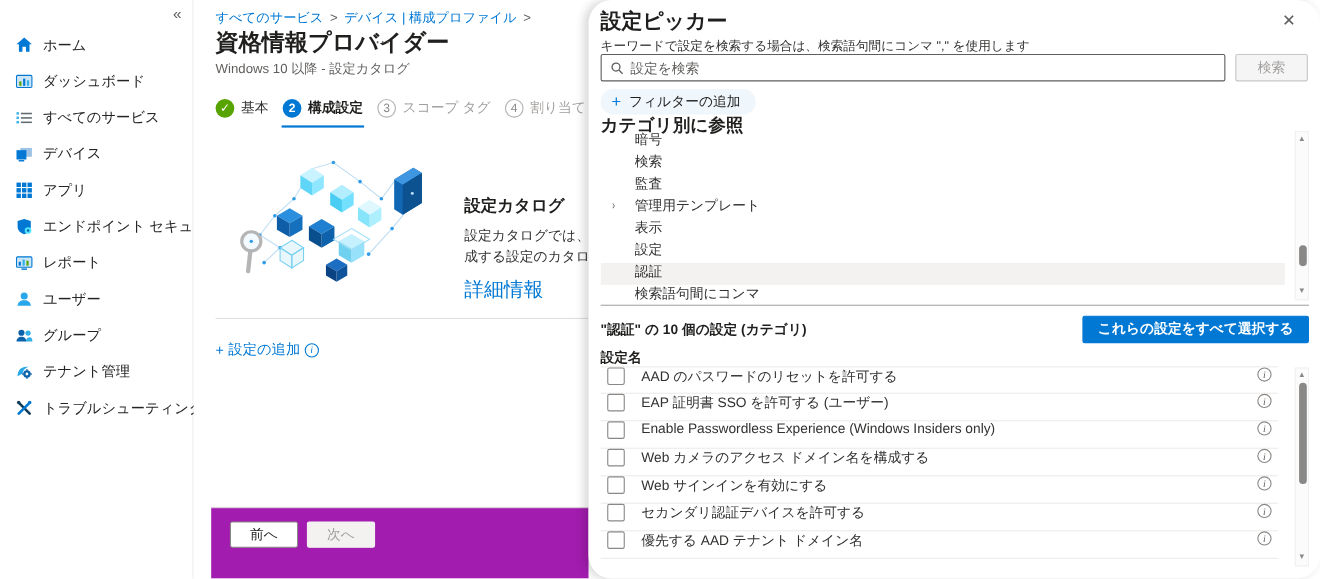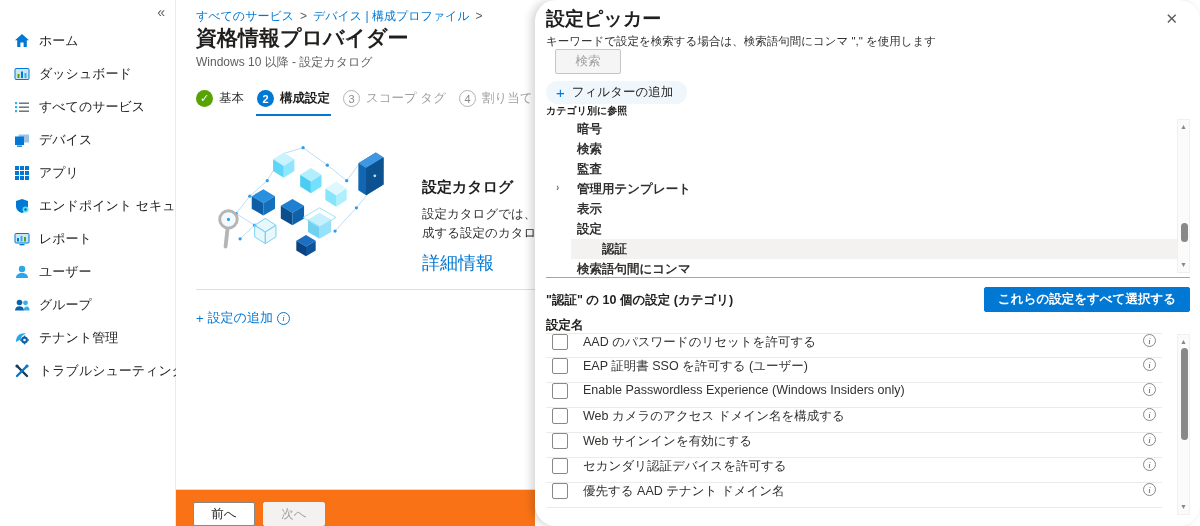--- a/index.html
+++ b/index.html
@@ -43,21 +43,21 @@
   .hero-text h3 { font-size:15px; font-weight:bold; color:#201f1e; margin-bottom:8px; }
   .hero-desc { font-size:12.5px; color:#323130; line-height:1.55; white-space:nowrap; }
   .hero-link { display:inline-block; margin-top:7px; font-size:18px; color:#0078d4; text-decoration:none; cursor:pointer; }
 
   .main-divider { position:absolute; left:20px; top:289px; width:690px; border-top:1px solid #e1dfdd; }
   .add-setting { position:absolute; left:20px; top:309px; font-size:13px; color:#0078d4; cursor:pointer; display:flex; align-items:center; gap:4px;}
   .info-circ { display:inline-flex; width:13px; height:13px; border:1px solid #8a8886; border-radius:50%;
     color:#605e5c; font-size:9px; align-items:center; justify-content:center; font-family:"Liberation Serif",serif; font-style:italic;}
   .add-setting .info-circ { border-color:#0078d4; color:#0078d4; }
 
-  .main-footer { position:absolute; left:0; bottom:0; width:359px; height:37px; background:#f97316; border-top:1px solid #e1dfdd; }
+  .main-footer { position:absolute; left:16px; bottom:0; width:359px; height:65px; background:#a21caf; border-top:1px solid #e1dfdd; }
   .btn-prev { position:absolute; left:17px; top:12px; width:62px; height:24px; background:#fff; border:1px solid #8a8886;
     border-radius:2px; font-size:12.5px; color:#201f1e; cursor:pointer; font-family:inherit; }
   .btn-next { position:absolute; left:87px; top:12px; width:62px; height:24px; background:#f3f2f1; border:1px solid #f3f2f1;
     border-radius:2px; font-size:12.5px; color:#a19f9d; font-family:inherit; }
 
   
   .panel { position:absolute; left:535px; top:0; width:665px; height:526px; background:#fff;
     box-shadow:-4px 0 9px rgba(0,0,0,.16);border-radius:21px; }
   .p-title { position:absolute; left:11px; top:6px; font-size:19px; font-weight:bold; color:#201f1e; }
   .p-close { position:absolute; right:22px; top:10px; font-size:15px; color:#605e5c; cursor:pointer; }
@@ -65,26 +65,26 @@
   .search-row { position:absolute; left:11px; top:49px; display:flex; }
   .search-box { width:568px; height:25px; border:1px solid #605e5c; border-radius:2px; display:flex; align-items:center; background:#fff; }
   .search-box svg { margin:0 6px 0 8px; flex:none; }
   .search-box input { border:none; outline:none; flex:1; font-size:12.5px; color:#323130; font-family:inherit; background:transparent; }
   .search-box input::placeholder { color:#605e5c; }
   .btn-search { width:66px; height:25px; margin-left:9px; background:#f5f5f5; border:1px solid #c8c6c4;
     border-radius:2px; font-size:12.5px; color:#a19f9d; font-family:inherit; }
   .pill { position:absolute; left:11px; top:81px; height:23px; padding:0 14px 0 10px; background:#eff6fc; border-radius:12px;
     display:inline-flex; align-items:center; gap:7px; font-size:12.5px; color:#201f1e; cursor:pointer; }
   .pill .plus { color:#0078d4; font-size:15px; line-height:1; }
-  .browse-label { position:absolute; left:11px; top:104px; font-size:10px; font-weight:bold; color:#201f1e; }
+  .browse-label { position:absolute; left:11px; top:104px; font-size:16px; font-weight:bold; color:#201f1e; }
 
   .cat-list { position:absolute; left:11px; top:119px; width:644px; height:156px; overflow:hidden; }
-  .cat-row { height:20px; display:flex; align-items:center; padding-left:31px; font-size:12.5px; color:#323130;
-    cursor:pointer; position:relative; width:calc(100% - 22px);font-weight:bold; }
-  .cat-row.selected { background:#f3f2f1;margin-left:25px; }
+  .cat-row { height:20px; display:flex; padding-left:31px; font-size:12.5px; color:#323130;
+    cursor:pointer; position:relative; width:calc(100% - 22px); }
+  .cat-row.selected { background:#f3f2f1; }
   .cat-chev { position:absolute; left:10px; top:2px; font-size:11px; color:#605e5c; transform:scaleX(.8); }
   .vscroll { position:absolute; right:0; width:13px; background:#fbfbfb; border:1px solid #f0f0f0; }
   .cat-list .vscroll { top:0; height:154px; }
   .sc-arrow { position:absolute; left:0; right:0; text-align:center; font-size:7px; color:#8a8886; line-height:10px; cursor:pointer; }
   .sc-up { top:2px; } .sc-down { bottom:2px; }
   .sc-thumb { position:absolute; left:3px; width:7px; background:#8a8886; border-radius:4px; cursor:pointer; }
   .cat-list .sc-thumb { top:103px; height:19px; }
 
   .section-divider { position:absolute; left:11px; top:277px; width:644px; border-top:1px solid #a8a6a4; }
   .results-header { position:absolute; left:11px; top:292px; font-size:12.5px; font-weight:bold; color:#201f1e; }
@@ -365,20 +365,27 @@
     </div>
   </div>
 </div>
 
 <div class="panel">
   <div class="p-title">設定ピッカー</div>
   <span class="p-close">✕</span>
   <div class="p-sub">キーワードで設定を検索する場合は、検索語句間にコンマ "," を使用します</div>
 
   <div class="search-row">
+    <div class="search-box">
+      <svg width="12" height="12" viewBox="0 0 12 12">
+          <circle cx="5" cy="5" r="3.6" fill="none" stroke="#605e5c" stroke-width="1.2"></circle>
+          <line x1="7.8" y1="7.8" x2="11" y2="11" stroke="#605e5c" stroke-width="1.2"></line>
+        </svg>
+      <input type="text" placeholder="設定を検索" style="">
+    </div>
     <button class="btn-search">検索</button>
   </div>
 
   <div class="pill">
     <span class="plus">+</span>
     <span>フィルターの追加</span>
   </div>
 
   <div class="browse-label">カテゴリ別に参照</div>
 

